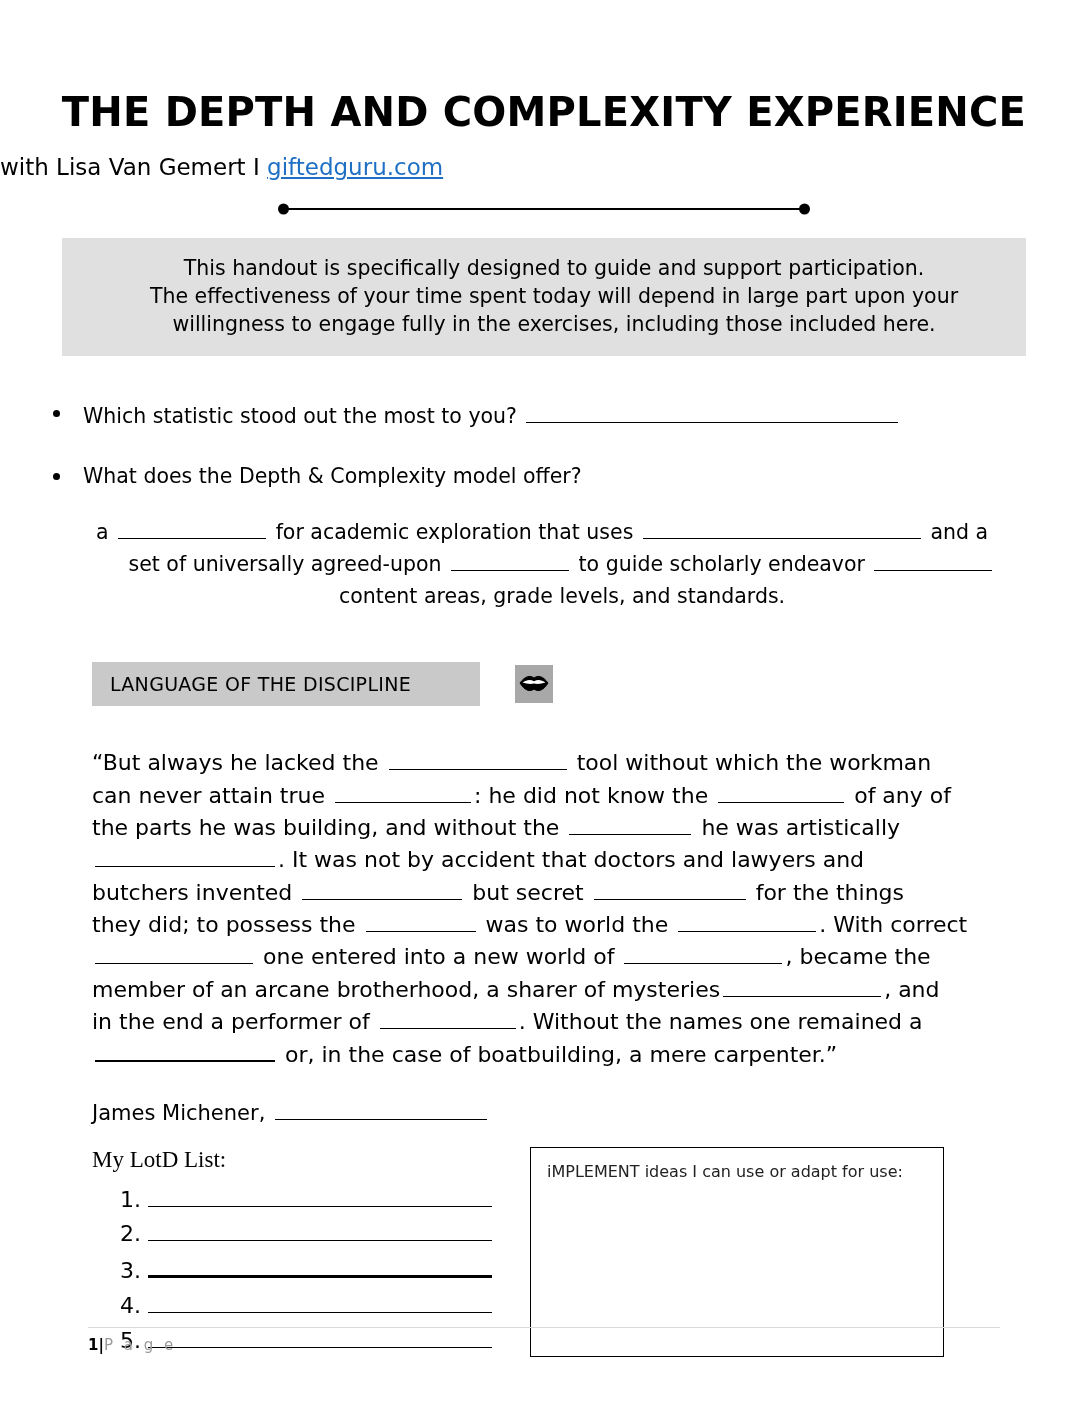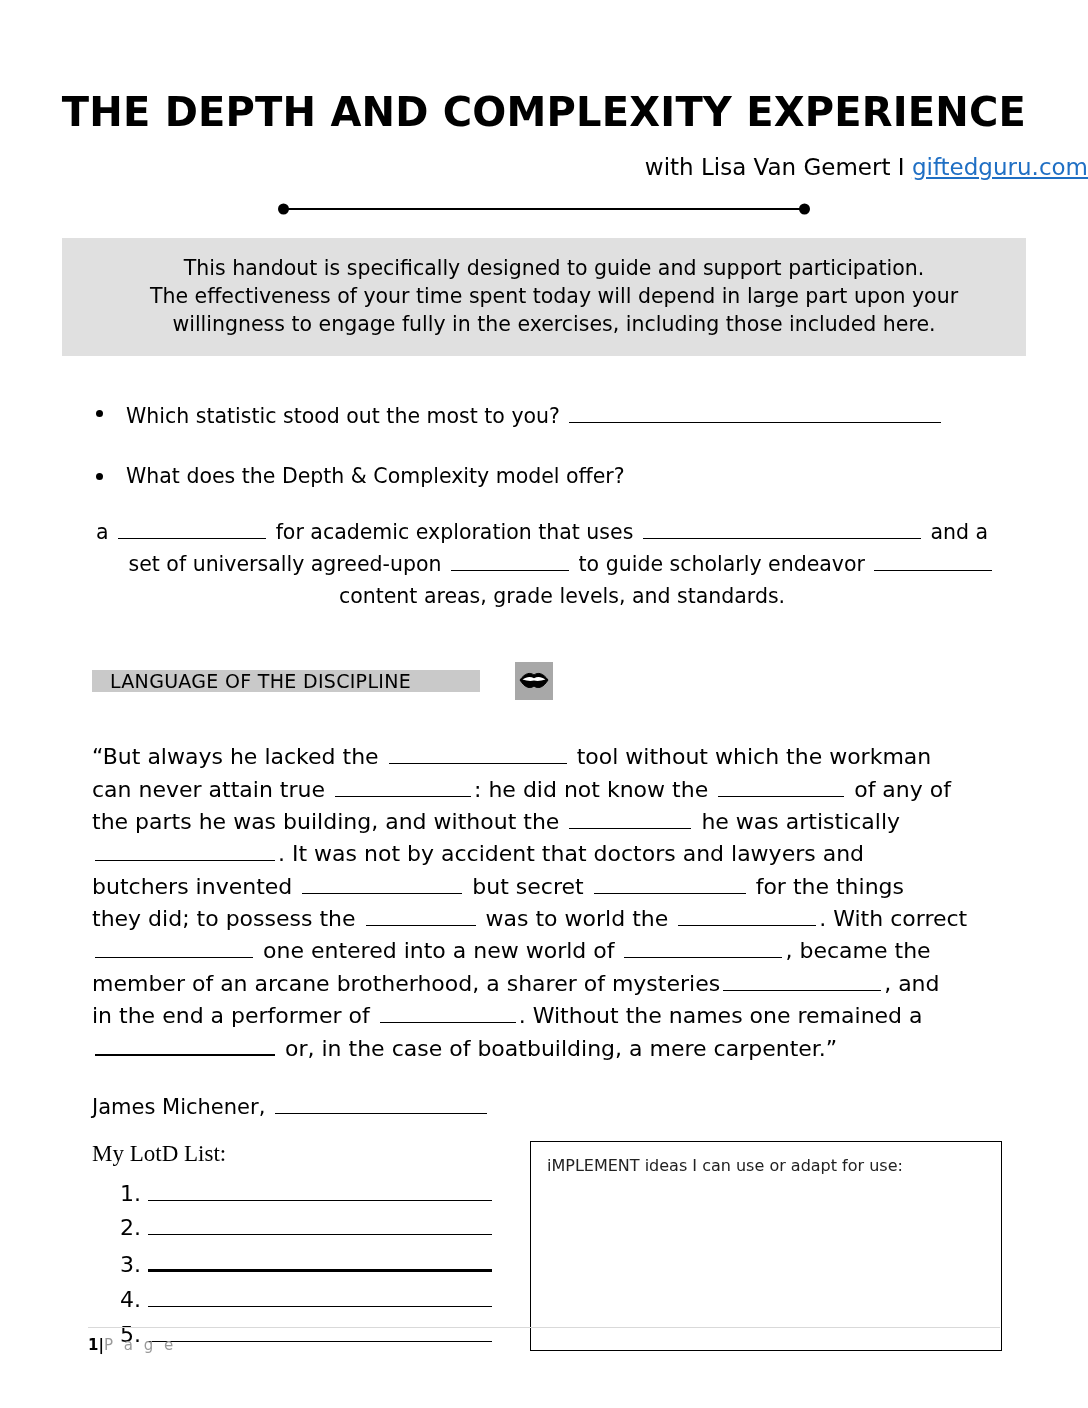--- a/index.html
+++ b/index.html
@@ -27,21 +27,21 @@
     text-align: center;
     font-size: 40px;
     font-weight: 700;
     letter-spacing: 0.2px;
     margin: 0;
     padding-top: 90px;
     line-height: 1.1;
     font-family: "DejaVu Sans", sans-serif;
   }
   .subtitle {
-    text-align: right;
+    text-align: left;
     font-size: 23px;
     font-weight: 400;
     margin: 0;
     padding-top: 20px;
     font-family: "DejaVu Sans", sans-serif;
   }
   .subtitle a {
     color: #1f6fc4;
     text-decoration: underline;
   }
@@ -89,21 +89,21 @@
     text-align: center;
     font-size: 20.5px;
     line-height: 1.37;
     font-family: "DejaVu Sans", sans-serif;
   }
   .notice .nline { display: block; }
 
   
   .bullets {
     margin: 44px 0 0 0;
-    padding: 0 0 0 92px;
+    padding: 0 0 0 49px;
     list-style: none;
     font-size: 20.5px;
     font-family: "DejaVu Sans", sans-serif;
   }
   .bullets li {
     position: relative;
     padding-left: 34px;
     margin-bottom: 34px;
     line-height: 1.3;
   }
@@ -139,21 +139,21 @@
   .offer .oline.first { text-align: left; }
 
   
   .section-head {
     display: flex;
     align-items: center;
     margin: 50px 0 0 92px;
   }
   .section-head .bar {
     background: #c9c9c9;
-    height: 22px;
+    height: 44px;
     width: 388px;
     display: flex;
     align-items: center;
     padding-left: 18px;
     box-sizing: border-box;
     font-size: 19px;
     letter-spacing: 0.3px;
     font-family: "DejaVu Sans", sans-serif;
   }
   .section-head .icon-box {
@@ -211,21 +211,21 @@
   .lotd ol li .num { width: 28px; }
   .lotd ol li .rule {
     flex: 1;
     border-bottom: 1.5px solid #000;
     height: 0.95em;
   }
   .lotd ol li .rule.thick { border-bottom-width: 3px; }
 
   .implement-box {
     margin-left: 38px;
-    width: 472px;
+    width: 414px;
     height: 210px;
     border: 1.5px solid #000;
     box-sizing: border-box;
     padding: 14px 0 0 16px;
     font-size: 16px;
     font-family: "DejaVu Sans", sans-serif;
     color: #222;
   }
 
   

